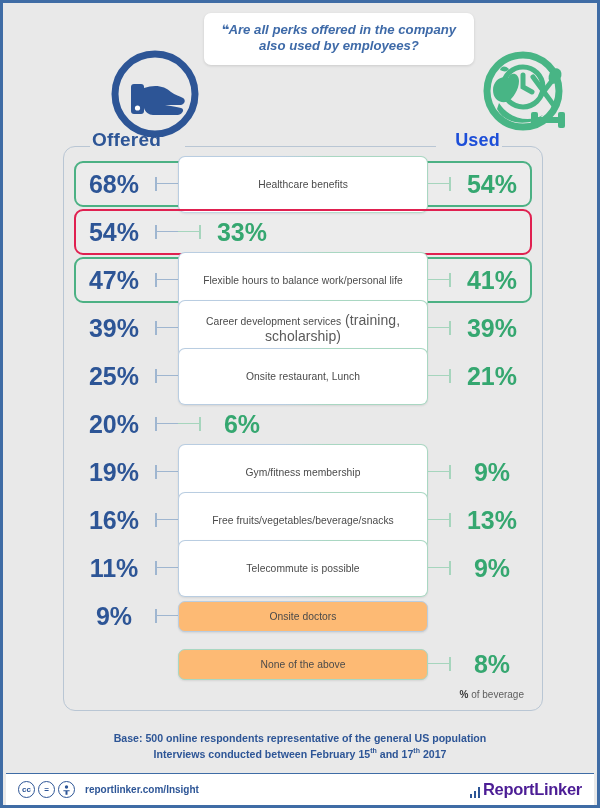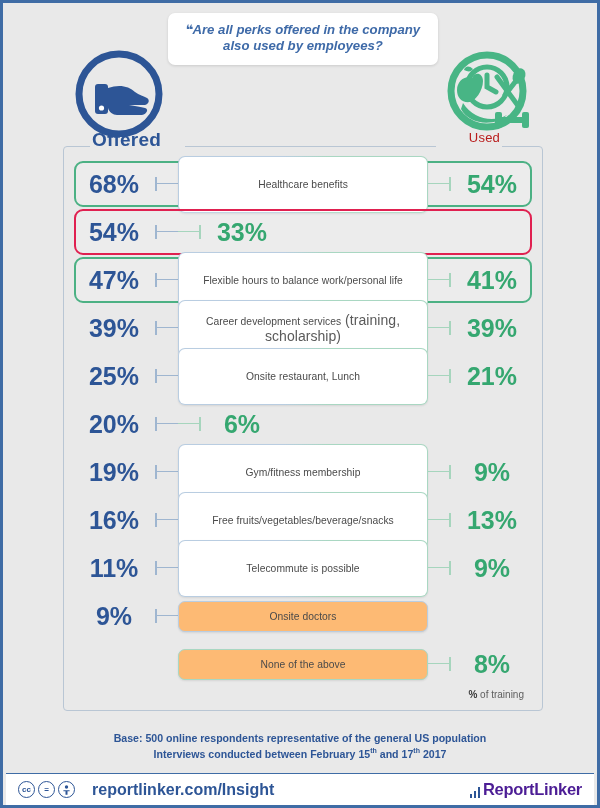--- a/index.html
+++ b/index.html
@@ -8,58 +8,58 @@
     background:#e8e8e8;
     font-family:"Liberation Sans","DejaVu Sans",sans-serif;
     overflow:hidden;
   }
   .page{
     position:relative;width:600px;height:808px;box-sizing:border-box;
     border:3px solid #3f6ca5;background:#e9e9e9;overflow:hidden;
   }
 
   
-  .header{position:relative;height:140px;}
+  .header{position:relative;height:140px;margin-left:36px;}
   .title-card{
     position:absolute;left:165px;top:10px;width:270px;
     background:#fff;border-radius:7px;
     box-shadow:0 1px 3px rgba(0,0,0,.13);
     padding:9px 14px 11px 14px;box-sizing:border-box;
   }
   .title-text{
     color:#3e6aa8;font-style:italic;font-weight:bold;
     font-size:13.2px;line-height:1.22;text-align:center;
   }
   .quote-mark{color:#3e6aa8;font-style:normal;letter-spacing:-2px;
     font-size:13px;margin-right:1px;}
 
   .icon-offered{position:absolute;left:70px;top:45px;}
   .icon-used{position:absolute;left:432px;top:42px;}
 
   
   .panel{
     position:absolute;left:60px;top:143px;width:480px;height:565px;
-    border:1.4px solid #b9c6d4;border-radius:4px;
+    border:1.4px solid #b9c6d4;border-radius:12px;
     box-sizing:border-box;background:transparent;
   }
   .panel-notch-l{
     position:absolute;left:26px;top:-10px;width:95px;height:20px;
     background:#e9e9e9;
   }
   .panel-notch-r{
     position:absolute;right:40px;top:-10px;width:66px;height:20px;
     background:#e9e9e9;
   }
   .lbl-offered{
     position:absolute;left:28px;top:-18px;
     color:#2d5596;font-weight:bold;font-size:19px;letter-spacing:.2px;
   }
   .lbl-used{
     position:absolute;right:42px;top:-17px;
-    color:#b91c1c;font-weight:normal;font-size:13px;letter-spacing:.2px;
+    color:#1d4ed8;font-weight:bold;font-size:18px;letter-spacing:.2px;
   }
 
   .rows{position:absolute;left:0;top:14px;width:100%;}
   .row{
     position:relative;height:46px;margin:0 10px 2px 10px;
     display:flex;align-items:center;
     border:2px solid transparent;border-radius:9px;
     box-sizing:border-box;
   }
   .row.hl-green{border-color:#4cb184;background:rgba(255,255,255,.15);}
@@ -121,21 +121,21 @@
     background:#fff;border-top:1.5px solid #3f6ca5;
     display:flex;align-items:center;justify-content:space-between;
     padding:0 12px;box-sizing:border-box;
   }
   .cc{display:flex;align-items:center;gap:3px;}
   .cc-badge{
     width:15px;height:15px;border-radius:50%;border:1.4px solid #2d5596;
     display:flex;align-items:center;justify-content:center;
     color:#2d5596;font-size:8px;font-weight:bold;line-height:1;
   }
-  .cc-url{margin-left:14px;color:#2d5596;font-size:16px;font-weight:600;}
+  .cc-url{margin-left:7px;color:#2d5596;font-size:10px;font-weight:600;}
   .brand{display:flex;align-items:flex-end;gap:3px;}
   .brand-bars{display:flex;align-items:flex-end;gap:1.5px;height:11px;}
   .brand-bars i{width:2.4px;background:#2d5596;display:block;}
   .brand-name{color:#4c1d95;font-size:16.5px;font-weight:bold;line-height:1;letter-spacing:-.3px;}
 </style>
 </head>
 <body>
 
 <div class="page">
 
@@ -333,21 +333,21 @@
             <div class="pill-label">None of the above</div>
           </div>
           <div class="conn right">
             <span class="hbar"></span>
             <span class="tick"></span>
           </div>
           <div class="val right">8%</div>
         </div>
       </div>
 
-    <div class="mentions"><b>%</b><span> of training</span></div>
+    <div class="mentions"><b>%</b><span> of beverage</span></div>
   </div>
 
   <div class="basenote">
     <div>
       <b>Base:</b><span> 500 online respondents representative of the general US population</span>
     </div>
     <div>
       <span>Interviews conducted between February 15</span><sup>th</sup><span> and 17</span><sup>th</sup><span> 2017</span>
     </div>
   </div>

